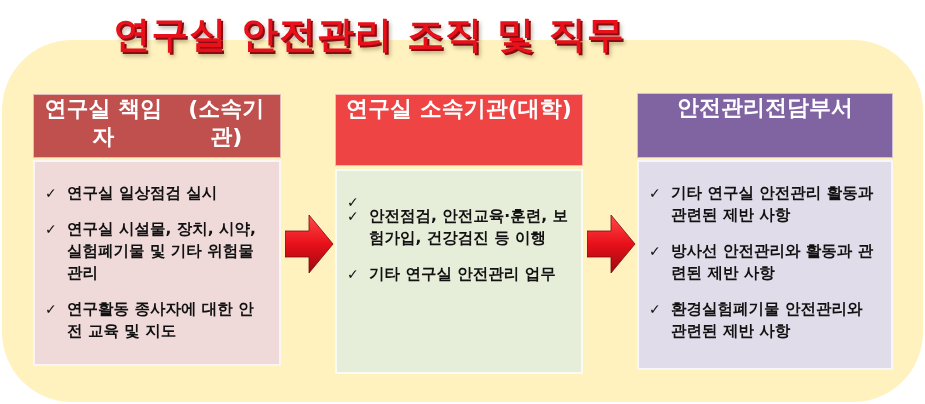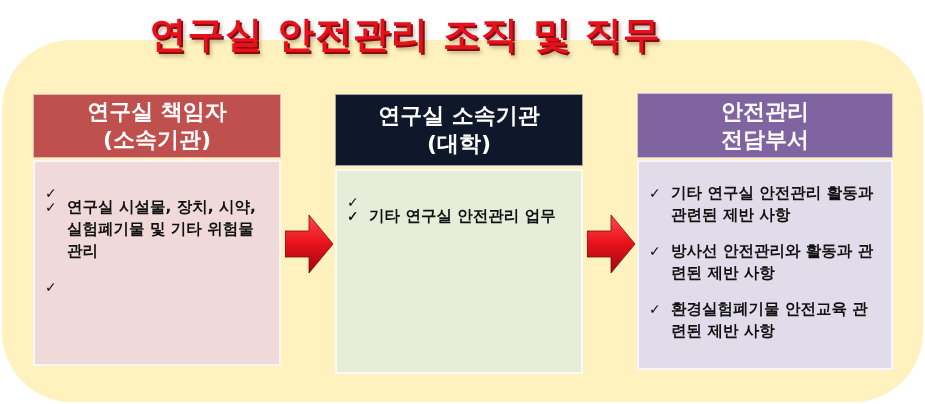--- a/index.html
+++ b/index.html
@@ -10,27 +10,26 @@
   }
   .bg-panel {
     position: absolute; left: 2px; top: 40px; width: 921px; height: 362px;
     background: #FFF2BF; border-radius: 70px;
   }
   .title {
     position: absolute; left: 0; top: 10px; width: 738px; text-align: center;
     font-size: 37px; font-weight: bold; color: #E8101A; letter-spacing: 1px;
     text-shadow: 2px 2px 0 #8a0b10, 3px 4px 4px rgba(80,60,20,0.45);
     white-space: nowrap;
-    padding-left: 36px;
   }
   .col { position: absolute; }
   .col-head {
     position: absolute; left: 0; width: 100%;
     color: #ffffff; font-weight: bold; font-size: 22px; line-height: 28px;
-    text-align: center; display: flex; flex-direction: column; justify-content: center;
+    text-align: center; display: flex; justify-content: center;
     border: 1px solid rgba(255,255,255,0.6); box-sizing: border-box;
   }
   .col-body {
     position: absolute; left: 0; width: 100%; box-sizing: border-box;
     border: 2px solid rgba(255,255,255,0.75);
     padding: 20px 10px 0 10px;
   }
   .item {
     position: relative; padding-left: 22px; margin-bottom: 14px;
     font-size: 15.5px; line-height: 22px; color: #111111; font-weight: bold;
@@ -49,53 +48,56 @@
 <div class="title">연구실 안전관리 조직 및 직무</div>
 
 <div class="col" style="left:33px; top:94px; width:248px; height:272px;">
   <div class="col-head" style="top:0; height:64px; background:#C0504D;">
     <div>연구실 책임자</div>
     <div>(소속기관)</div>
   </div>
   <div class="col-body" style="top:66px; height:206px; background:#EFD9D9;">
     <div class="item">
       <span class="check">✓</span>
+      <span>연구실 일상점검 실시</span>
     </div>
     <div class="item">
       <span class="check">✓</span>
       <span>연구실 시설물, 장치, 시약, 실험폐기물 및 기타 위험물 관리</span>
     </div>
     <div class="item">
       <span class="check">✓</span>
+      <span>연구활동 종사자에 대한 안전 교육 및 지도</span>
     </div>
   </div>
 </div>
 
 <svg class="arrow" style="left:285px; top:213px;" viewBox="0 0 50 62">
   <defs>
     <linearGradient id="ag1" x1="0" y1="0" x2="0" y2="1">
       <stop offset="0" stop-color="#ff4a4a"></stop>
       <stop offset="0.5" stop-color="#e8101a"></stop>
       <stop offset="1" stop-color="#9a0a10"></stop>
     </linearGradient>
   </defs>
   <polygon points="0,18 24,18 24,2 48,31 24,60 24,44 0,44" fill="url(#ag1)" stroke="#7a0a0e" stroke-width="0.8"></polygon>
 </svg>
 
 <div class="col" style="left:335px; top:94px; width:248px; height:280px;">
-  <div class="col-head" style="top:0; height:72px; background:#0f172a;">
+  <div class="col-head" style="top:0; height:72px; background:#ef4444;">
     <div>연구실 소속기관</div>
     <div>(대학)</div>
   </div>
   <div class="col-body" style="top:75px; height:205px; background:#E6EDD9;">
     <div class="item">
       <span class="check">✓</span>
     </div>
     <div class="item">
       <span class="check">✓</span>
+      <span>안전점검, 안전교육·훈련, 보험가입, 건강검진 등 이행</span>
     </div>
     <div class="item">
       <span class="check">✓</span>
       <span>기타 연구실 안전관리 업무</span>
     </div>
   </div>
 </div>
 
 <svg class="arrow" style="left:587px; top:213px;" viewBox="0 0 50 62">
   <defs>
@@ -117,16 +119,16 @@
     <div class="item">
       <span class="check">✓</span>
       <span>기타 연구실 안전관리 활동과 관련된 제반 사항</span>
     </div>
     <div class="item">
       <span class="check">✓</span>
       <span>방사선 안전관리와 활동과 관련된 제반 사항</span>
     </div>
     <div class="item">
       <span class="check">✓</span>
-      <span>환경실험폐기물 안전교육 관련된 제반 사항</span>
+      <span>환경실험폐기물 안전관리와 관련된 제반 사항</span>
     </div>
   </div>
 </div>
 
 </body></html>

